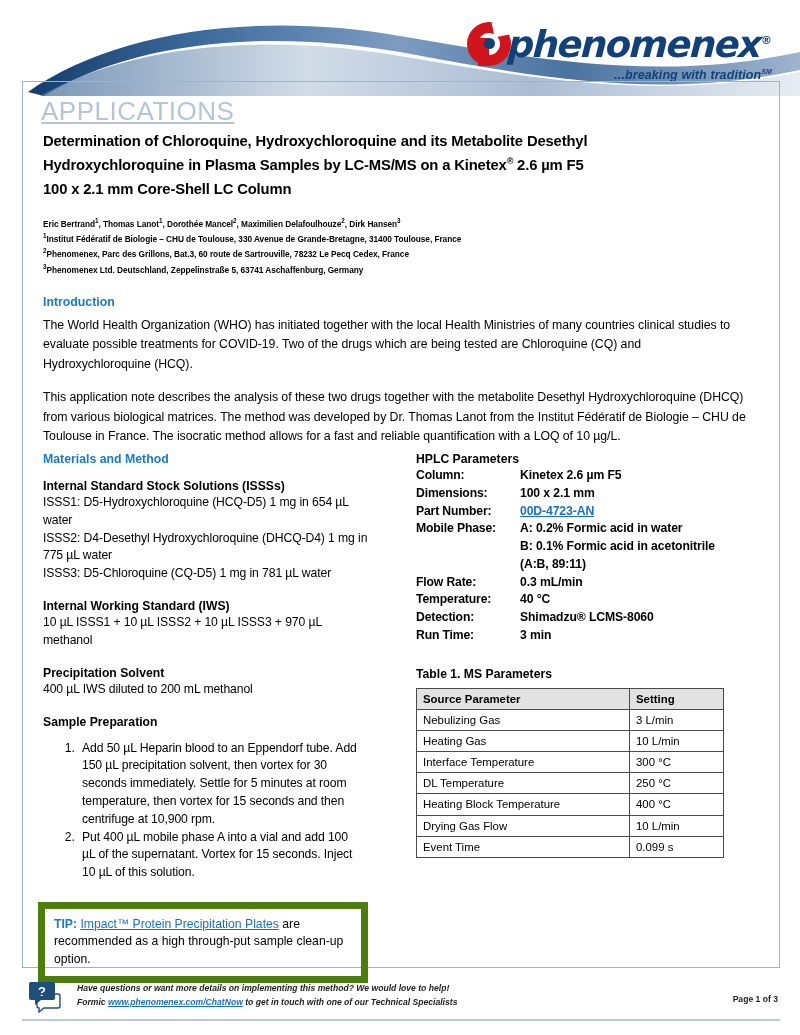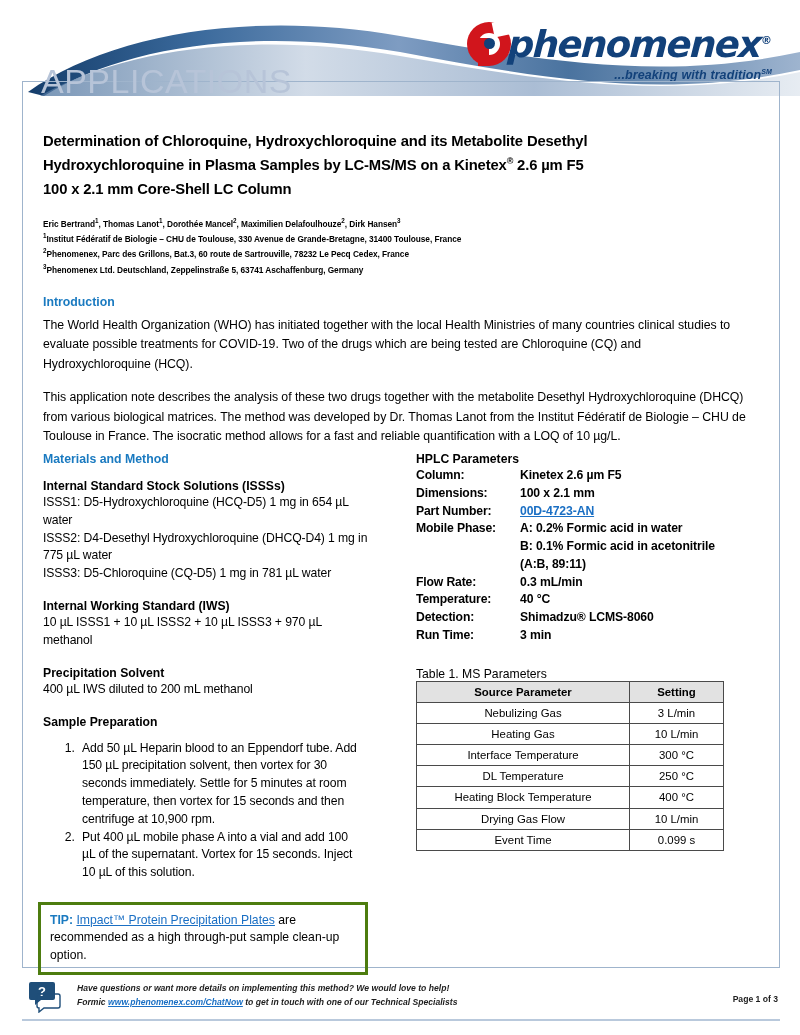--- a/index.html
+++ b/index.html
@@ -118,26 +118,27 @@
     width: 758px;
     height: 887px;
     border: 1px solid #9fb4cc;
     box-sizing: border-box;
     background: transparent;
   }
 
   #applications-title {
     position: absolute;
     left: 41px;
-    top: 62px;
-    font-size: 34px;
+    top: 96px;
+    font-size: 26px;
     letter-spacing: 0.5px;
     color: #b7c4d8;
     font-family: "Liberation Sans", sans-serif;
     font-weight: normal;
+    text-decoration: underline;
   }
 
   
   #doc {
     position: absolute;
     left: 43px;
     top: 130px;
     width: 705px;
   }
   #doc-title {
@@ -234,48 +235,49 @@
     letter-spacing: -0.1px;
     font-weight: bold;
   }
   .link {
     color: #1a6fc4;
     text-decoration: underline;
   }
 
   
   #table-caption {
-    font-weight: normal;
+    font-weight: bold;
     font-size: 12.2px;
     margin-top: 22px;
+    margin-bottom: 7px;
   }
   table.ms {
     border-collapse: collapse;
     width: 308px;
     font-size: 11.4px;
   }
   table.ms th, table.ms td {
     border: 1px solid #4a4a4a;
     padding: 2px 6px;
-    text-align: center;
+    text-align: left;
     line-height: 1.42;
   }
   table.ms th {
     background: #e2e2e2;
     font-weight: bold;
   }
   table.ms .c1 { width: 200px; }
 
   
   #tip-box {
     position: absolute;
     left: 38px;
     top: 902px;
     width: 330px;
-    border: 3px solid #4d7c0f;
+    border: 7px solid #4d7c0f;
     box-sizing: border-box;
     padding: 7px 9px 8px 9px;
     font-size: 12.2px;
     line-height: 1.43;
   }
   #tip-box .tip-label {
     color: #1a7ac0;
     font-weight: bold;
   }
 

